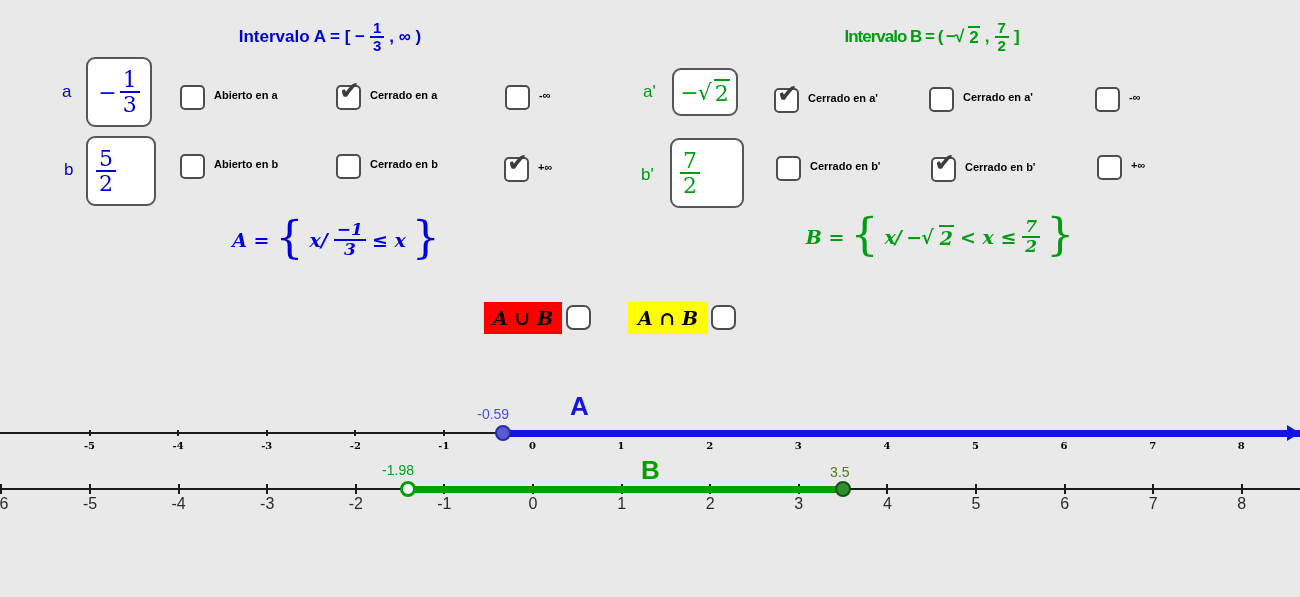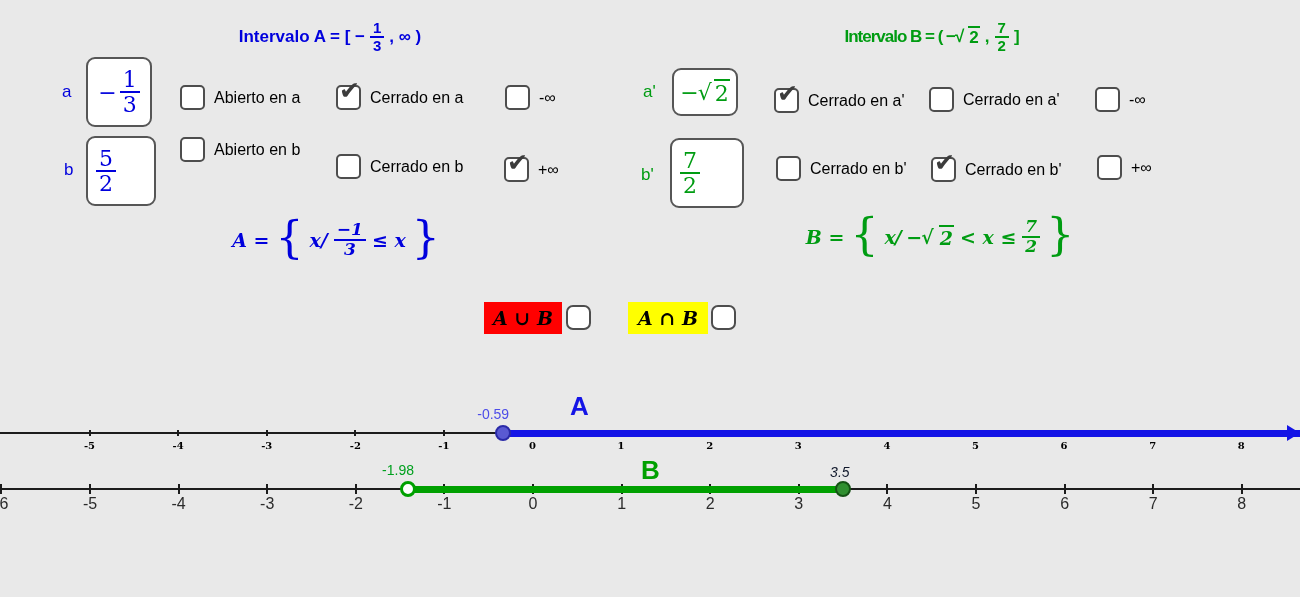--- a/index.html
+++ b/index.html
@@ -24,21 +24,21 @@
   .ibox-left{justify-content:flex-start;padding-left:8px;}
   .in-label{font-size:17px;}
   .blue{color:#0000dd;}
   .green{color:#009c12;}
   
   .cbg{position:absolute;display:flex;align-items:flex-start;gap:9px;}
   .cb{position:relative;width:21px;height:21px;background:#fff;border:2px solid #4d4d4d;
       border-radius:5px;flex:none;}
   .mark{position:absolute;left:1px;top:-9px;font-size:25px;line-height:1;color:#3c3c3c;
         font-family:"DejaVu Sans",sans-serif;}
-  .cbl{font-size:16px;color:#000;padding-top:4px;white-space:nowrap;}
+  .cbl{font-size:11px;color:#000;padding-top:4px;white-space:nowrap;font-weight:bold;}
   
   .setline{display:flex;align-items:center;gap:6px;font-family:"DejaVu Serif",serif;
            font-style:italic;font-weight:bold;font-size:19px;}
   .brace{font-size:44px;font-weight:normal;font-style:normal;line-height:1;
          transform:translateY(-2px);}
   .setfrac{font-size:17px;}
   
   .opbox{display:flex;align-items:center;justify-content:center;
          font-family:"DejaVu Serif",serif;font-style:italic;font-weight:bold;
          font-size:19px;color:#000;}
@@ -121,21 +121,21 @@
         <span class="mark">✔</span>
       </span>
     <span class="cbl">Cerrado en a</span>
   </div>
   <div class="cbg" style="left:505px;top:85px;">
     <span class="cb">
         <span class="mark"></span>
       </span>
     <span class="cbl">-∞</span>
   </div>
-  <div class="cbg" style="left:180px;top:137px;">
+  <div class="cbg" style="left:180px;top:154px;">
     <span class="cb">
         <span class="mark"></span>
       </span>
     <span class="cbl">Abierto en b</span>
   </div>
   <div class="cbg" style="left:336px;top:154px;">
     <span class="cb">
         <span class="mark"></span>
       </span>
     <span class="cbl">Cerrado en b</span>
@@ -291,17 +291,17 @@
       <div class="tick" style="left: 1063.6px; top: 484px; height: 10px;"></div>
       <div class="tick-label-lower" style="left: 1049.6px; top: 495px;">6</div>
       <div class="tick" style="left: 1152.2px; top: 484px; height: 10px;"></div>
       <div class="tick-label-lower" style="left: 1138.2px; top: 495px;">7</div>
       <div class="tick" style="left: 1240.8px; top: 484px; height: 10px;"></div>
       <div class="tick-label-lower" style="left: 1226.8px; top: 495px;">8</div>
       <div class="seg" style="left: 408.074px; top: 486px; width: 435.026px; height: 7px; background: rgb(0, 160, 0);"></div>
       <div class="pt" style="left: 400.074px; top: 481px; width: 10px; height: 10px; background: rgb(255, 255, 255); border: 3px solid rgb(0, 160, 0);"></div>
       <div class="ptlab" style="left: 382.074px; top: 462px; color: rgb(0, 160, 30);">-1.98</div>
       <div class="pt" style="left: 835.1px; top: 481px; width: 12px; height: 12px; background: rgb(47, 143, 47); border: 2px solid rgb(20, 82, 20);"></div>
-      <div class="ptlab" style="left: 830.1px; top: 464px; color: #0f172a; font-style: italic;">3.5</div>
+      <div class="ptlab" style="left: 830.1px; top: 464px; color: #4d7c0f;">3.5</div>
       <div class="intname" style="left: 641px; top: 455px; color: rgb(0, 160, 0);">B</div>
     </div>
 
 </div>
 
 </body></html>

